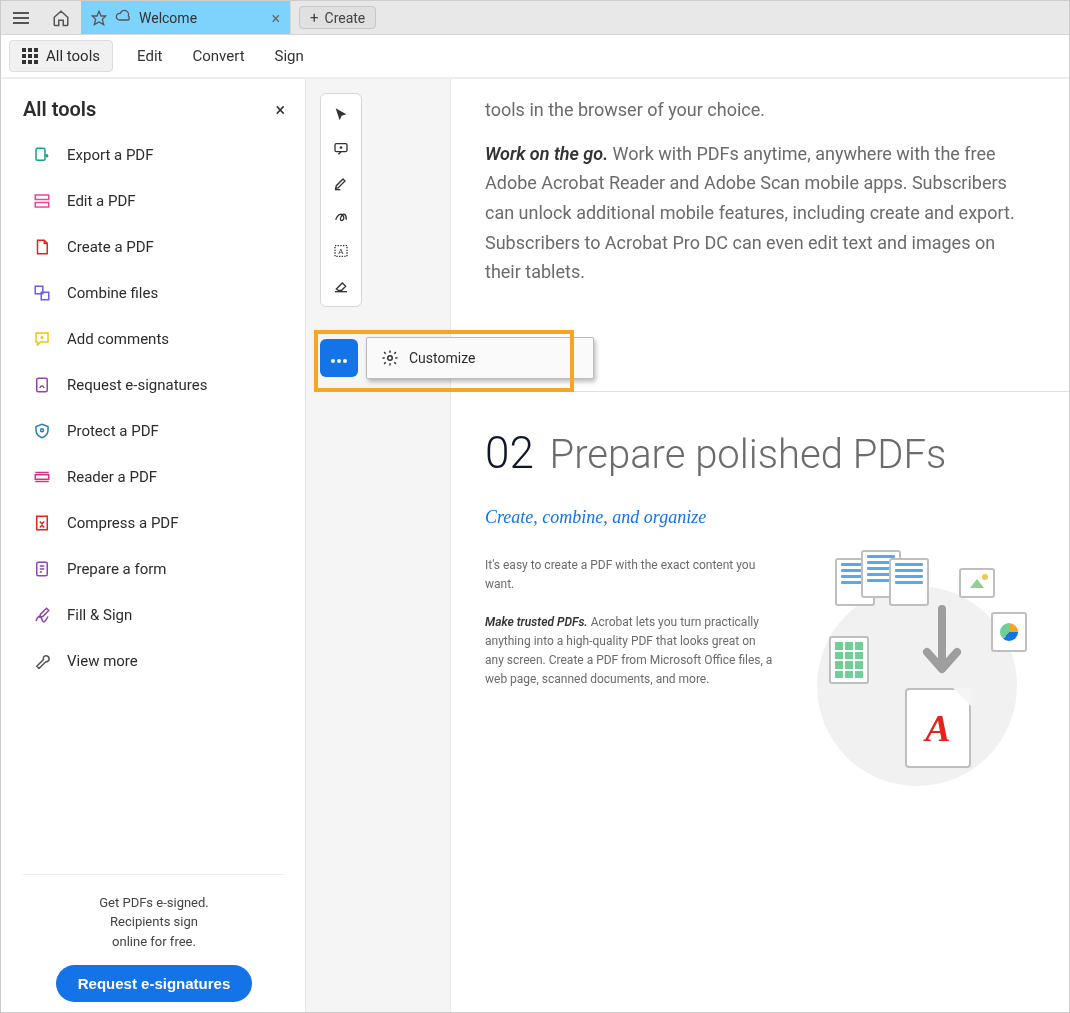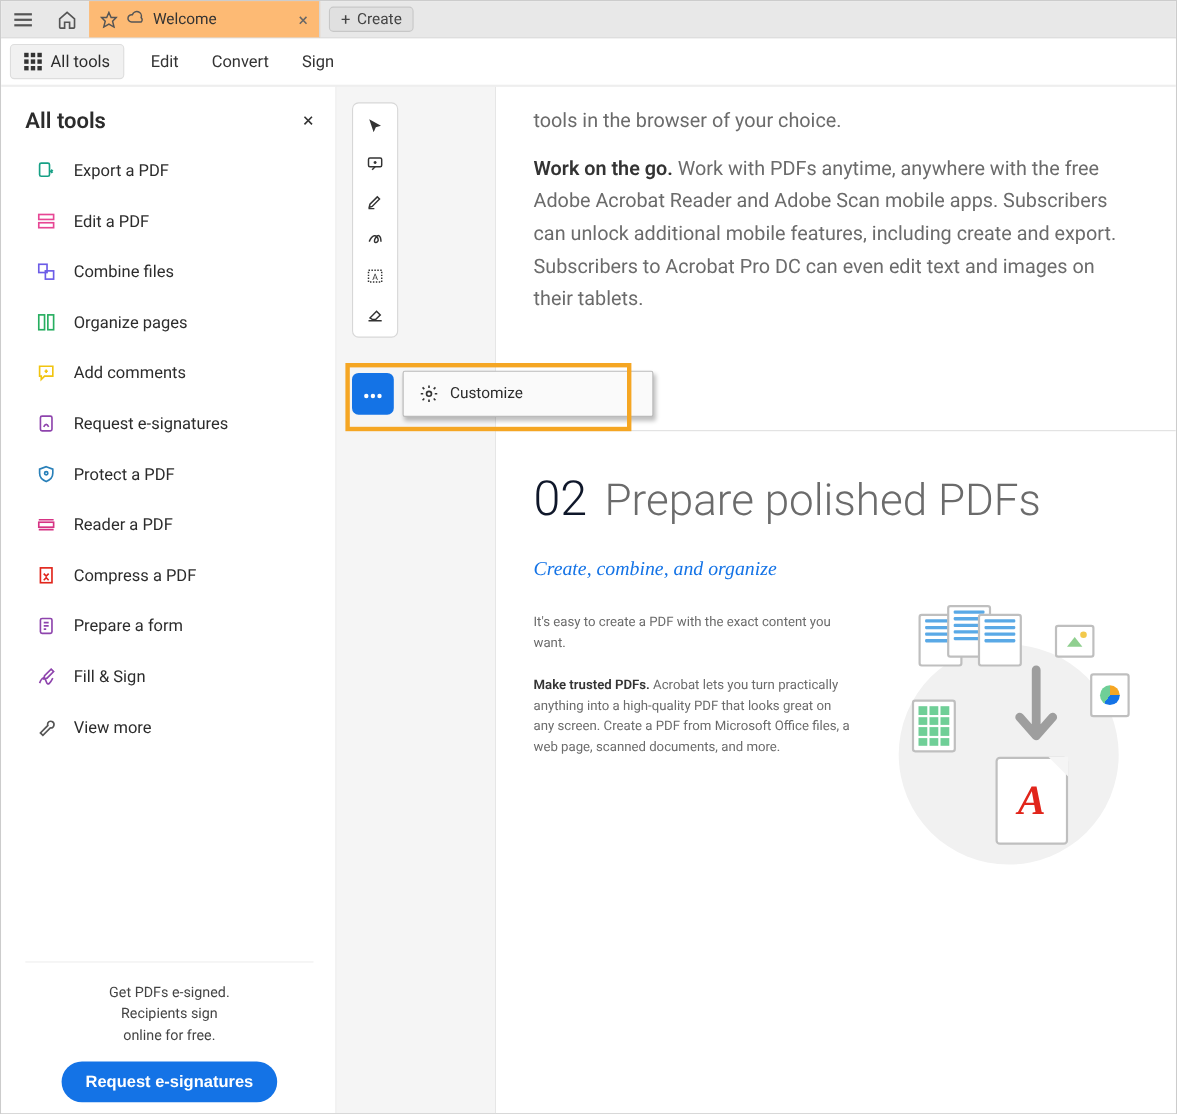--- a/index.html
+++ b/index.html
@@ -3,21 +3,21 @@
 <meta charset="utf-8">
 <style>
   * { box-sizing: border-box; margin: 0; padding: 0; }
   body { font-family: -apple-system, BlinkMacSystemFont, "Segoe UI", Roboto, Helvetica, Arial, sans-serif; font-size: 14px; color: #2c2c2c; background: #fff; width: 1070px; height: 1013px; overflow: hidden; border: 1px solid #ccc; }
   
   .titlebar { height: 34px; background: #e8e8e8; border-bottom: 1px solid #d7d7d7; display:flex; align-items: stretch; }
   .tb-btn { width: 40px; display:flex; align-items:center; justify-content:center; color:#555; }
   .hamburger { display:flex; flex-direction:column; gap:3px; }
   .hamburger span{ width:16px; height:2px; background:#555; }
   .tab-group { display:flex; align-items:stretch; }
-  .doc-tab { display:flex; align-items:center; gap:8px; padding:16px 10px; background:#fdba74; border-right:1px solid #d7d7d7; min-width:210px; position:relative; }
+  .doc-tab { display:flex; align-items:center; gap:8px; padding:16px 10px; background:#7dd3fc; border-right:1px solid #d7d7d7; min-width:210px; position:relative; }
   .doc-tab .close { position:absolute; right:10px; top:8px; font-size:16px; color:#666; }
   .cloud-icon { font-size:14px; color:#555; }
   .tab-title { font-size:14px; color:#333; }
   .create-tab { display:flex; align-items:center; gap:6px; background:#e0e0e0; border:1px solid #c7c7c7; border-radius:4px; padding:2px 10px; margin:5px 8px; color:#444; }
   
   .subbar { height:44px; background:#fff; border-bottom:2px solid #eee; display:flex; align-items:stretch; gap:0; }
   .alltools-btn { display:flex; align-items:center; gap:8px; background:#f1f1f1; border:1px solid #ddd; border-radius:4px; padding:6px 12px; margin:5px 6px 5px 8px; font-size:15px; }
   .grid-icon { display:grid; grid-template-columns:repeat(3,4px); grid-template-rows:repeat(3,4px); gap:2px; }
   .grid-icon span { width:4px; height:4px; background:#333; }
   .menu-items { display:flex; align-items:center; gap:30px; padding-left:18px; }
@@ -42,21 +42,21 @@
   
   .highlight-box { position:absolute; left:8px; top:251px; width:260px; height:62px; border:4px solid #f5a623; background:rgba(255,255,255,0.0); pointer-events:none; z-index:5; }
   .more-box { position:absolute; left:14px; top:260px; width:38px; height:38px; background:#1473e6; border-radius:6px; display:flex; align-items:center; justify-content:center; z-index:4; }
   .more-box .dots span { width:4px; height:4px; background:#fff; border-radius:50%; display:inline-block; margin:0 1px; }
   .custom-pop { position:absolute; left:60px; top:258px; width:228px; height:42px; background:#fafafa; border:1px solid #bbb; border-radius:2px; box-shadow:2px 3px 4px rgba(0,0,0,0.25); display:flex; align-items:center; gap:10px; padding:0 14px; z-index:4; }
   .gear-icon { width:18px; height:18px; }
   
   .doc-area { flex:1; background:#fff; overflow:hidden; position:relative; padding:0 34px 0 34px; }
   .doc-area::before { content:""; position:absolute; left:0; right:0; top:312px; height:1px; background:#e0e0e0; }
   .body-text { color:#6b6b6b; font-size:18px; line-height:1.65; }
-  .body-text strong { color:#333; font-weight:600; }
+  .body-text strong { color:#333; font-weight:600;font-style:italic; }
   .top-block { padding-top:16px; }
   .top-block .cut { margin-top:0; }
   .section2 { margin-top:140px; }
   .h-num { color:#0f172a; font-size:44px; font-weight:300; }
   .h-txt { color:#6b6b6b; font-size:40px; font-weight:300; margin-left:6px; }
   .sub-head { color:#1473e6; font-size:18px; font-style:italic; margin-top:28px; margin-bottom:28px; font-family: Georgia, serif;}
   .flex-body { display:flex; gap:30px; }
   .txt-col { flex:1; max-width:290px; }
   .body-text.p2 { font-size:12px; line-height:1.6; color:#6b6b6b; }
   .body-text.p2 strong { color:#333; }
@@ -159,35 +159,35 @@
         <span class="ti-icon">
             <svg viewBox="0 0 24 24" fill="none" stroke="#e74694" stroke-width="2">
               <rect x="3" y="4" width="18" height="6"></rect>
               <rect x="3" y="14" width="18" height="6"></rect>
             </svg>
           </span>
         <span>Edit a PDF</span>
       </div>
       <div class="tool-item">
         <span class="ti-icon">
+            <svg viewBox="0 0 24 24" fill="none" stroke="#e1251b" stroke-width="2">
+              <path d="M6 3h9l4 4v14H6z"></path>
+              <path d="M15 3v4h4"></path>
+            </svg>
+          </span>
+        <span>Create a PDF</span>
+      </div>
+      <div class="tool-item">
+        <span class="ti-icon">
             <svg viewBox="0 0 24 24" fill="none" stroke="#6c5ce7" stroke-width="2">
               <rect x="3" y="3" width="10" height="10"></rect>
               <rect x="11" y="11" width="10" height="10"></rect>
             </svg>
           </span>
         <span>Combine files</span>
-      </div>
-      <div class="tool-item">
-        <span class="ti-icon">
-            <svg viewBox="0 0 24 24" fill="none" stroke="#27ae60" stroke-width="2">
-              <rect x="3" y="3" width="7" height="18"></rect>
-              <rect x="14" y="3" width="7" height="18"></rect>
-            </svg>
-          </span>
-        <span>Organize pages</span>
       </div>
       <div class="tool-item">
         <span class="ti-icon">
             <svg viewBox="0 0 24 24" fill="none" stroke="#f1c40f" stroke-width="2">
               <path d="M4 4h16v12H10l-4 4v-4H4z"></path>
               <path d="M12 8v4m-2-2h4"></path>
             </svg>
           </span>
         <span>Add comments</span>
       </div>

